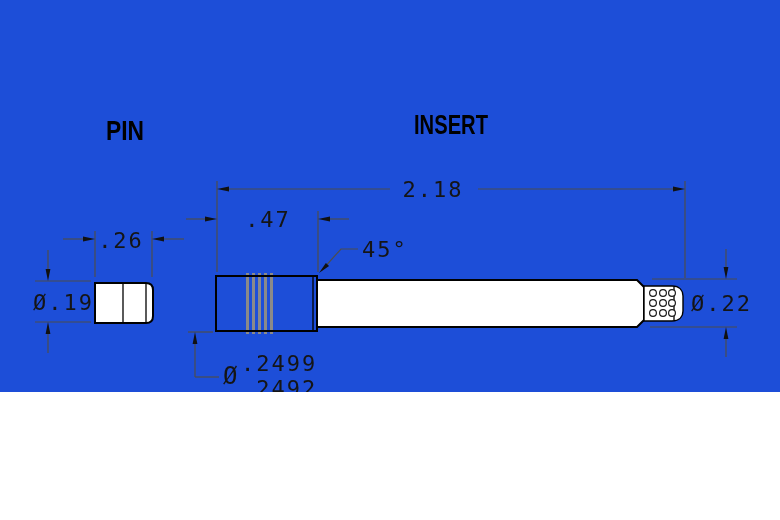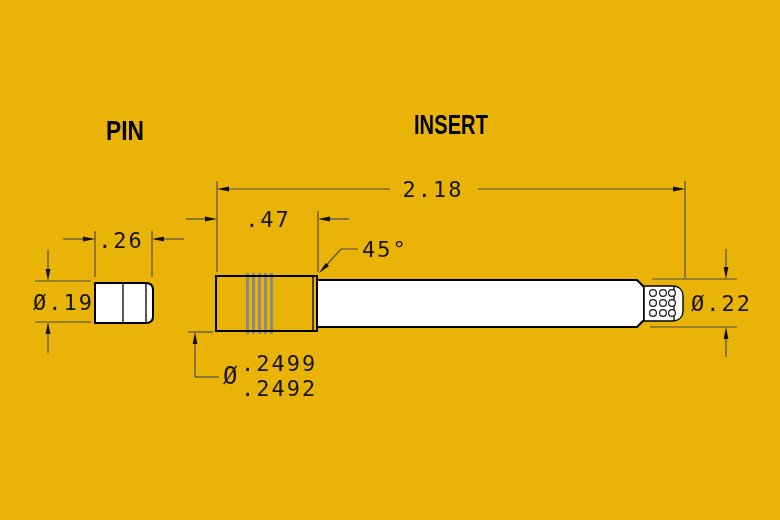--- a/index.html
+++ b/index.html
@@ -3,22 +3,22 @@
 <meta charset="utf-8">
 <style>
   html, body {
     margin: 0;
     padding: 0;
     background: #ffffff;
   }
   .canvas {
     position: relative;
     width: 780px;
-    height: 520px;
-    background: #eab308;
+    height: 392px;
+    background: #1d4ed8;
     overflow: hidden;
   }
   svg { display: block; }
 
   .title-text {
     font-family: "Liberation Sans", sans-serif;
     font-weight: bold;
     font-size: 28px;
     fill: #000000;
   }

